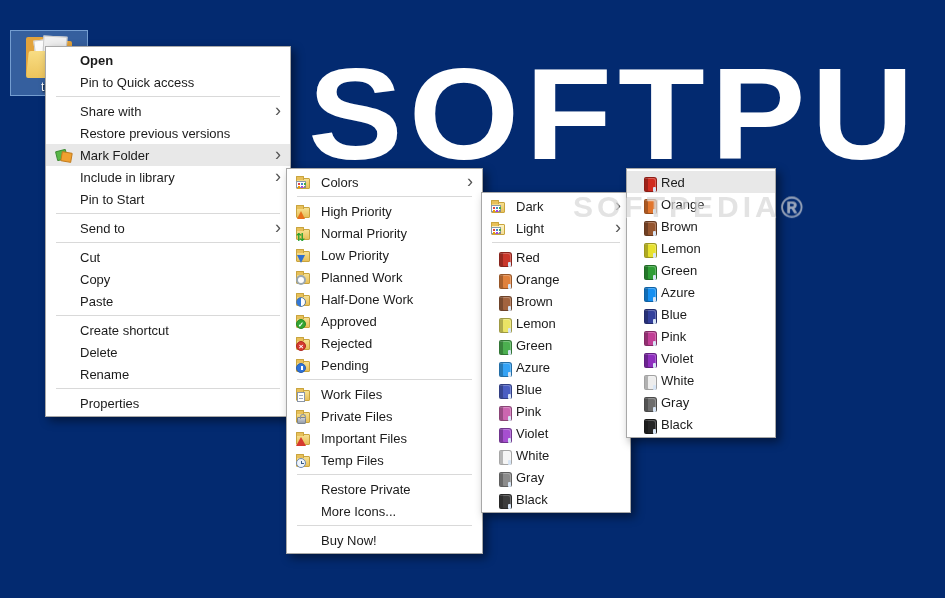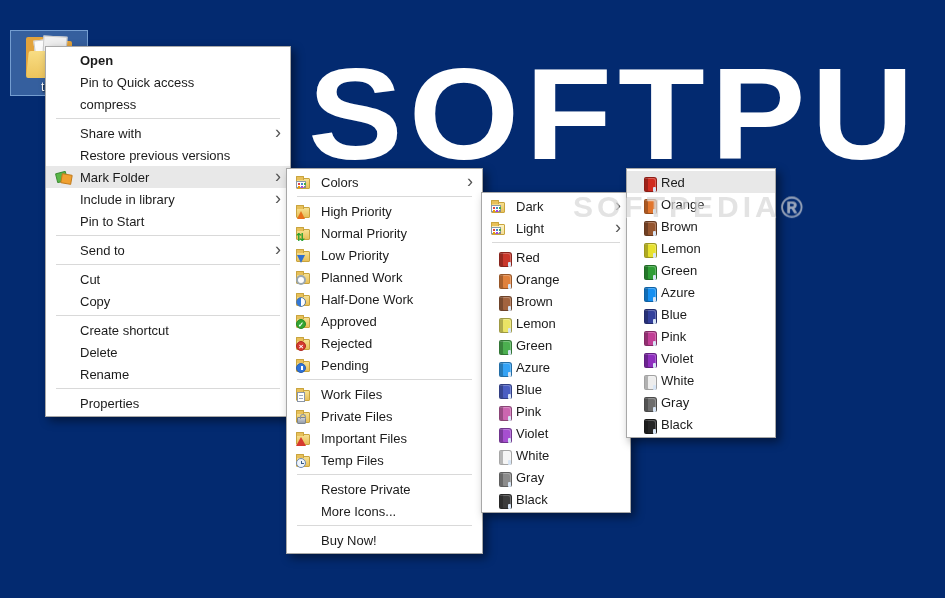--- a/index.html
+++ b/index.html
@@ -109,32 +109,32 @@
       <div class="f-back"></div>
       <div class="f-paper"></div>
       <div class="f-front"></div>
     </div>
     <span class="f-label">t</span>
   </div>
 
   <div class="menu" id="menu-context">
       <div class="mi"><span class="lbl bold">Open</span></div>
       <div class="mi"><span class="lbl">Pin to Quick access</span></div>
-      <div class="mi"><span class="lbl">compress</span></div>
       <div class="sep"></div>
       <div class="mi"><span class="lbl">Share with</span><span class="chev">›</span></div>
       <div class="mi"><span class="lbl">Restore previous versions</span></div>
       <div class="mi hl"><span class="icon mf"></span><span class="lbl">Mark Folder</span><span class="chev">›</span></div>
       <div class="mi"><span class="lbl">Include in library</span><span class="chev">›</span></div>
       <div class="mi"><span class="lbl">Pin to Start</span></div>
       <div class="sep"></div>
       <div class="mi"><span class="lbl">Send to</span><span class="chev">›</span></div>
       <div class="sep"></div>
       <div class="mi"><span class="lbl">Cut</span></div>
       <div class="mi"><span class="lbl">Copy</span></div>
+      <div class="mi"><span class="lbl">Paste</span></div>
       <div class="sep"></div>
       <div class="mi"><span class="lbl">Create shortcut</span></div>
       <div class="mi"><span class="lbl">Delete</span></div>
       <div class="mi"><span class="lbl">Rename</span></div>
       <div class="sep"></div>
       <div class="mi"><span class="lbl">Properties</span></div>
     </div>
   <div class="menu" id="menu-mark-folder">
       <div class="mi"><span class="icon palette">
           <span class="fbase"></span>

